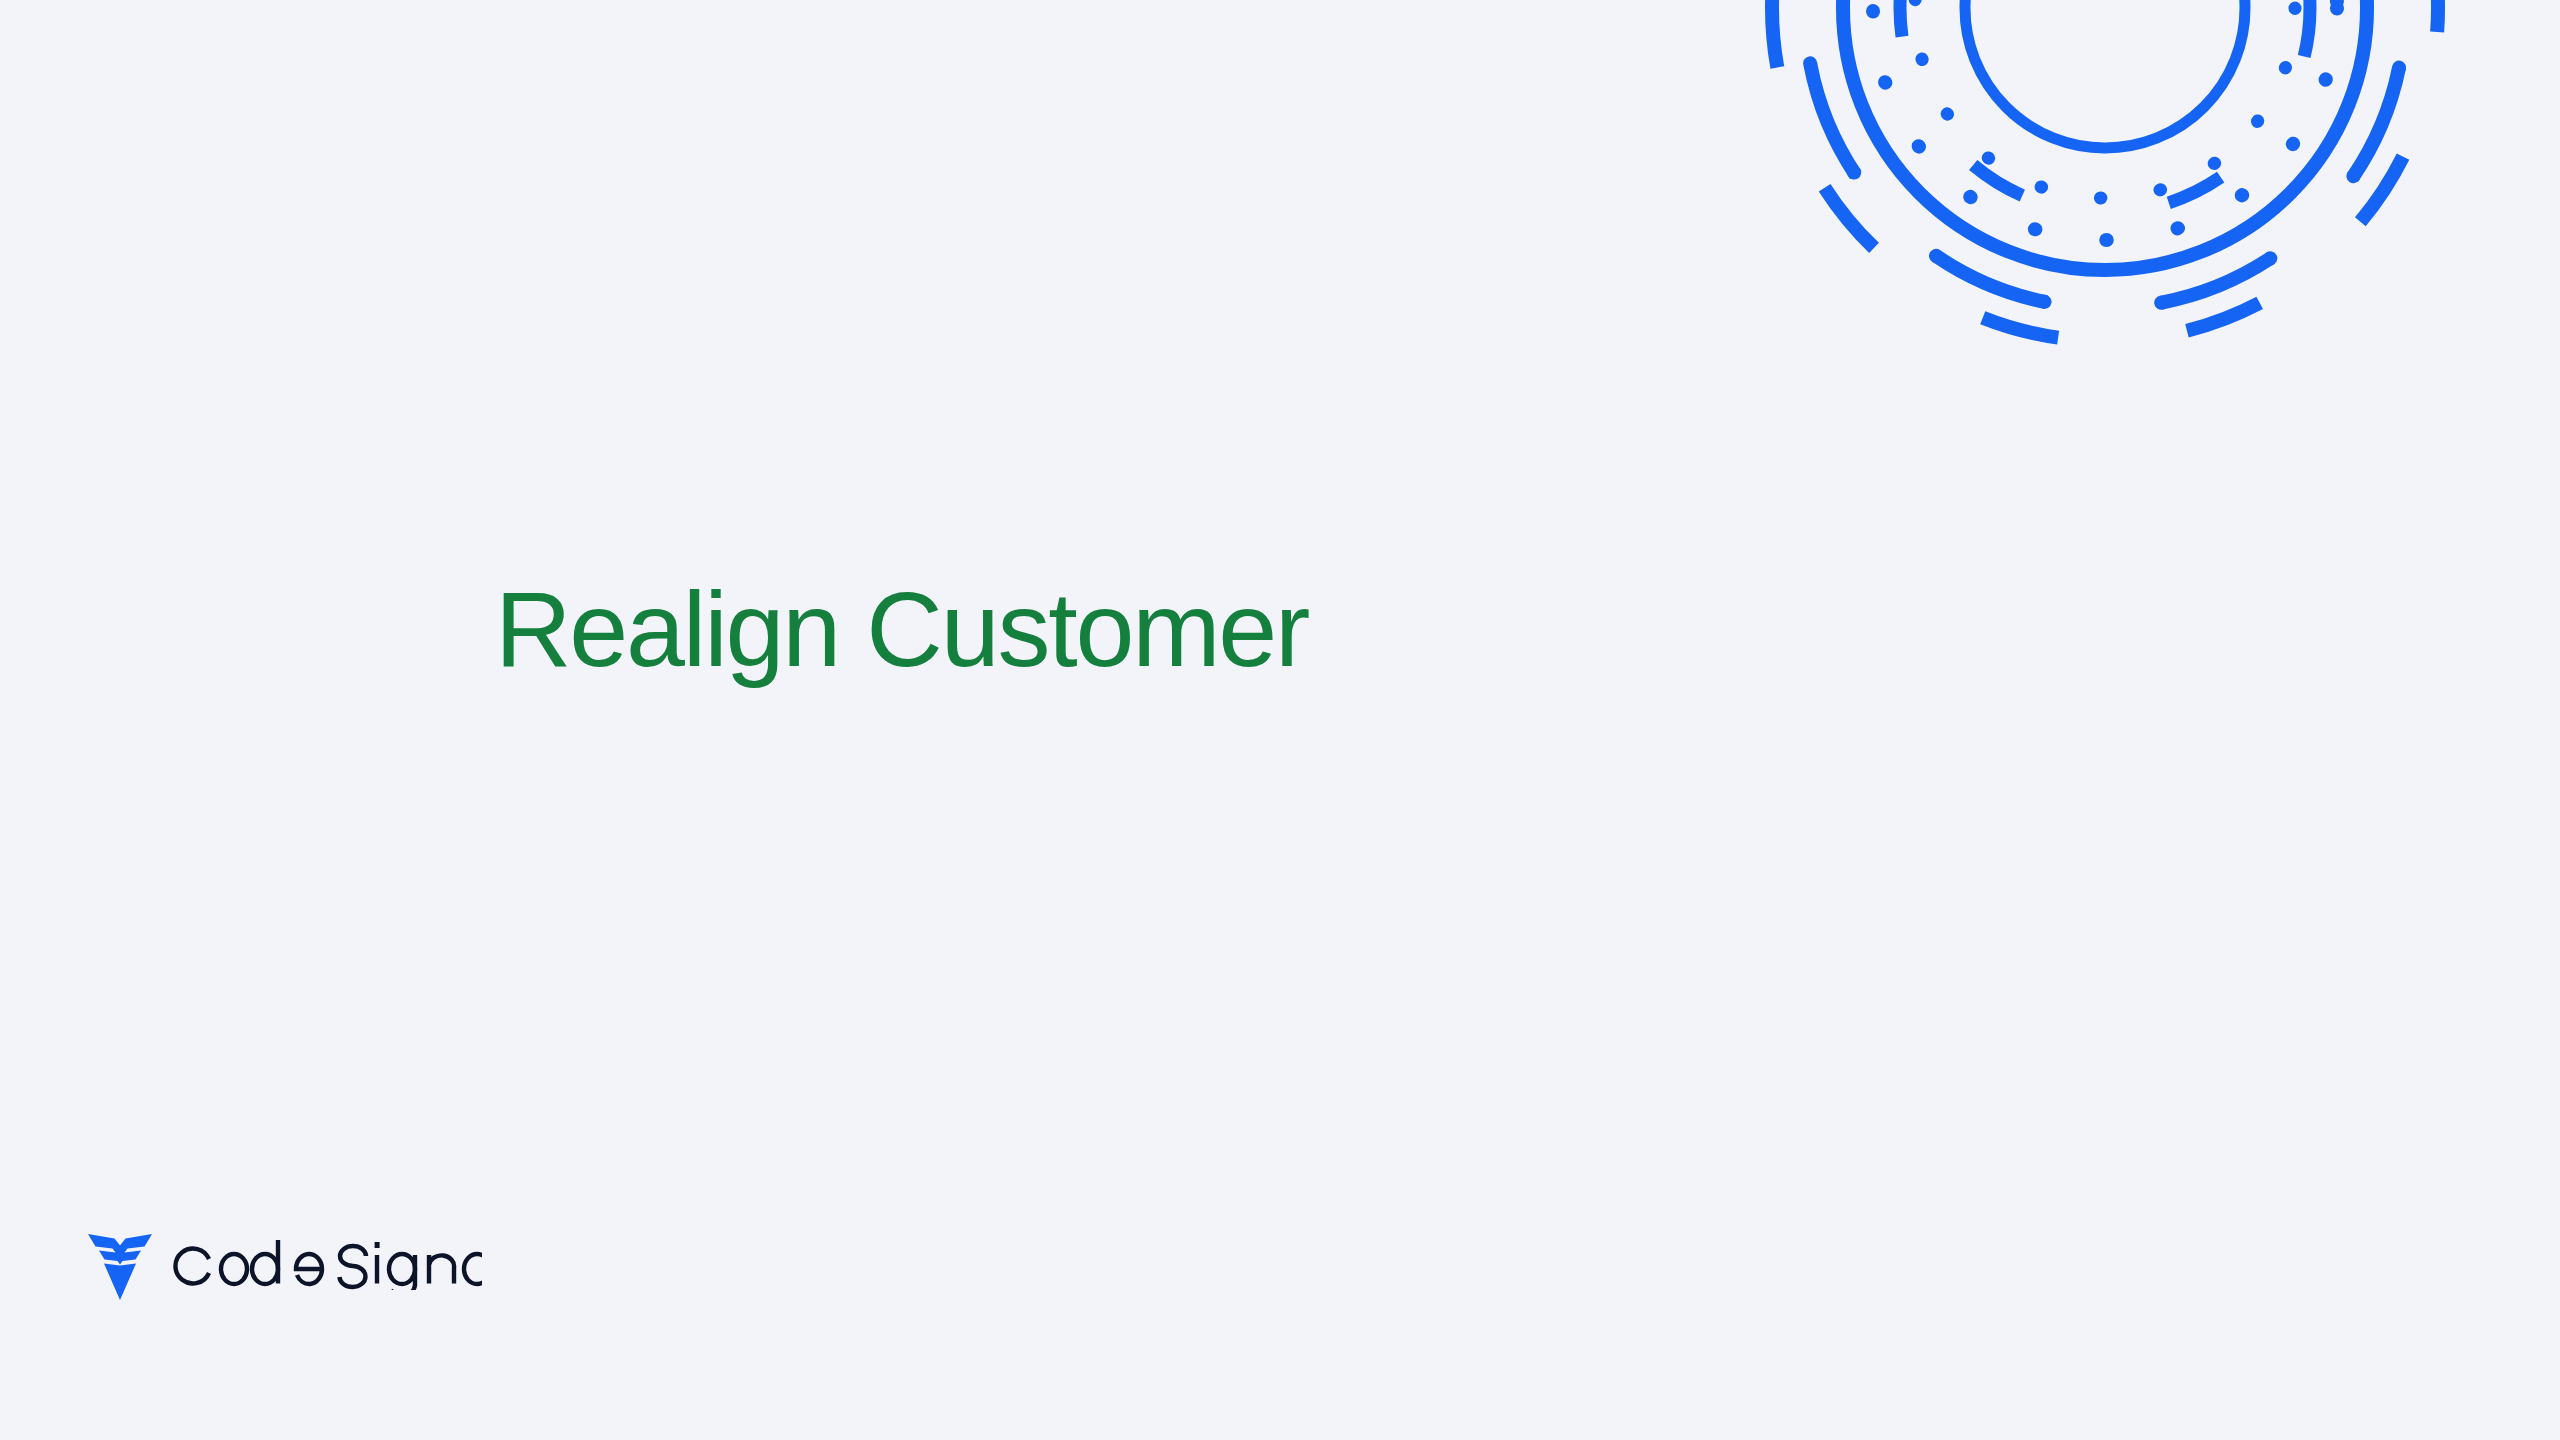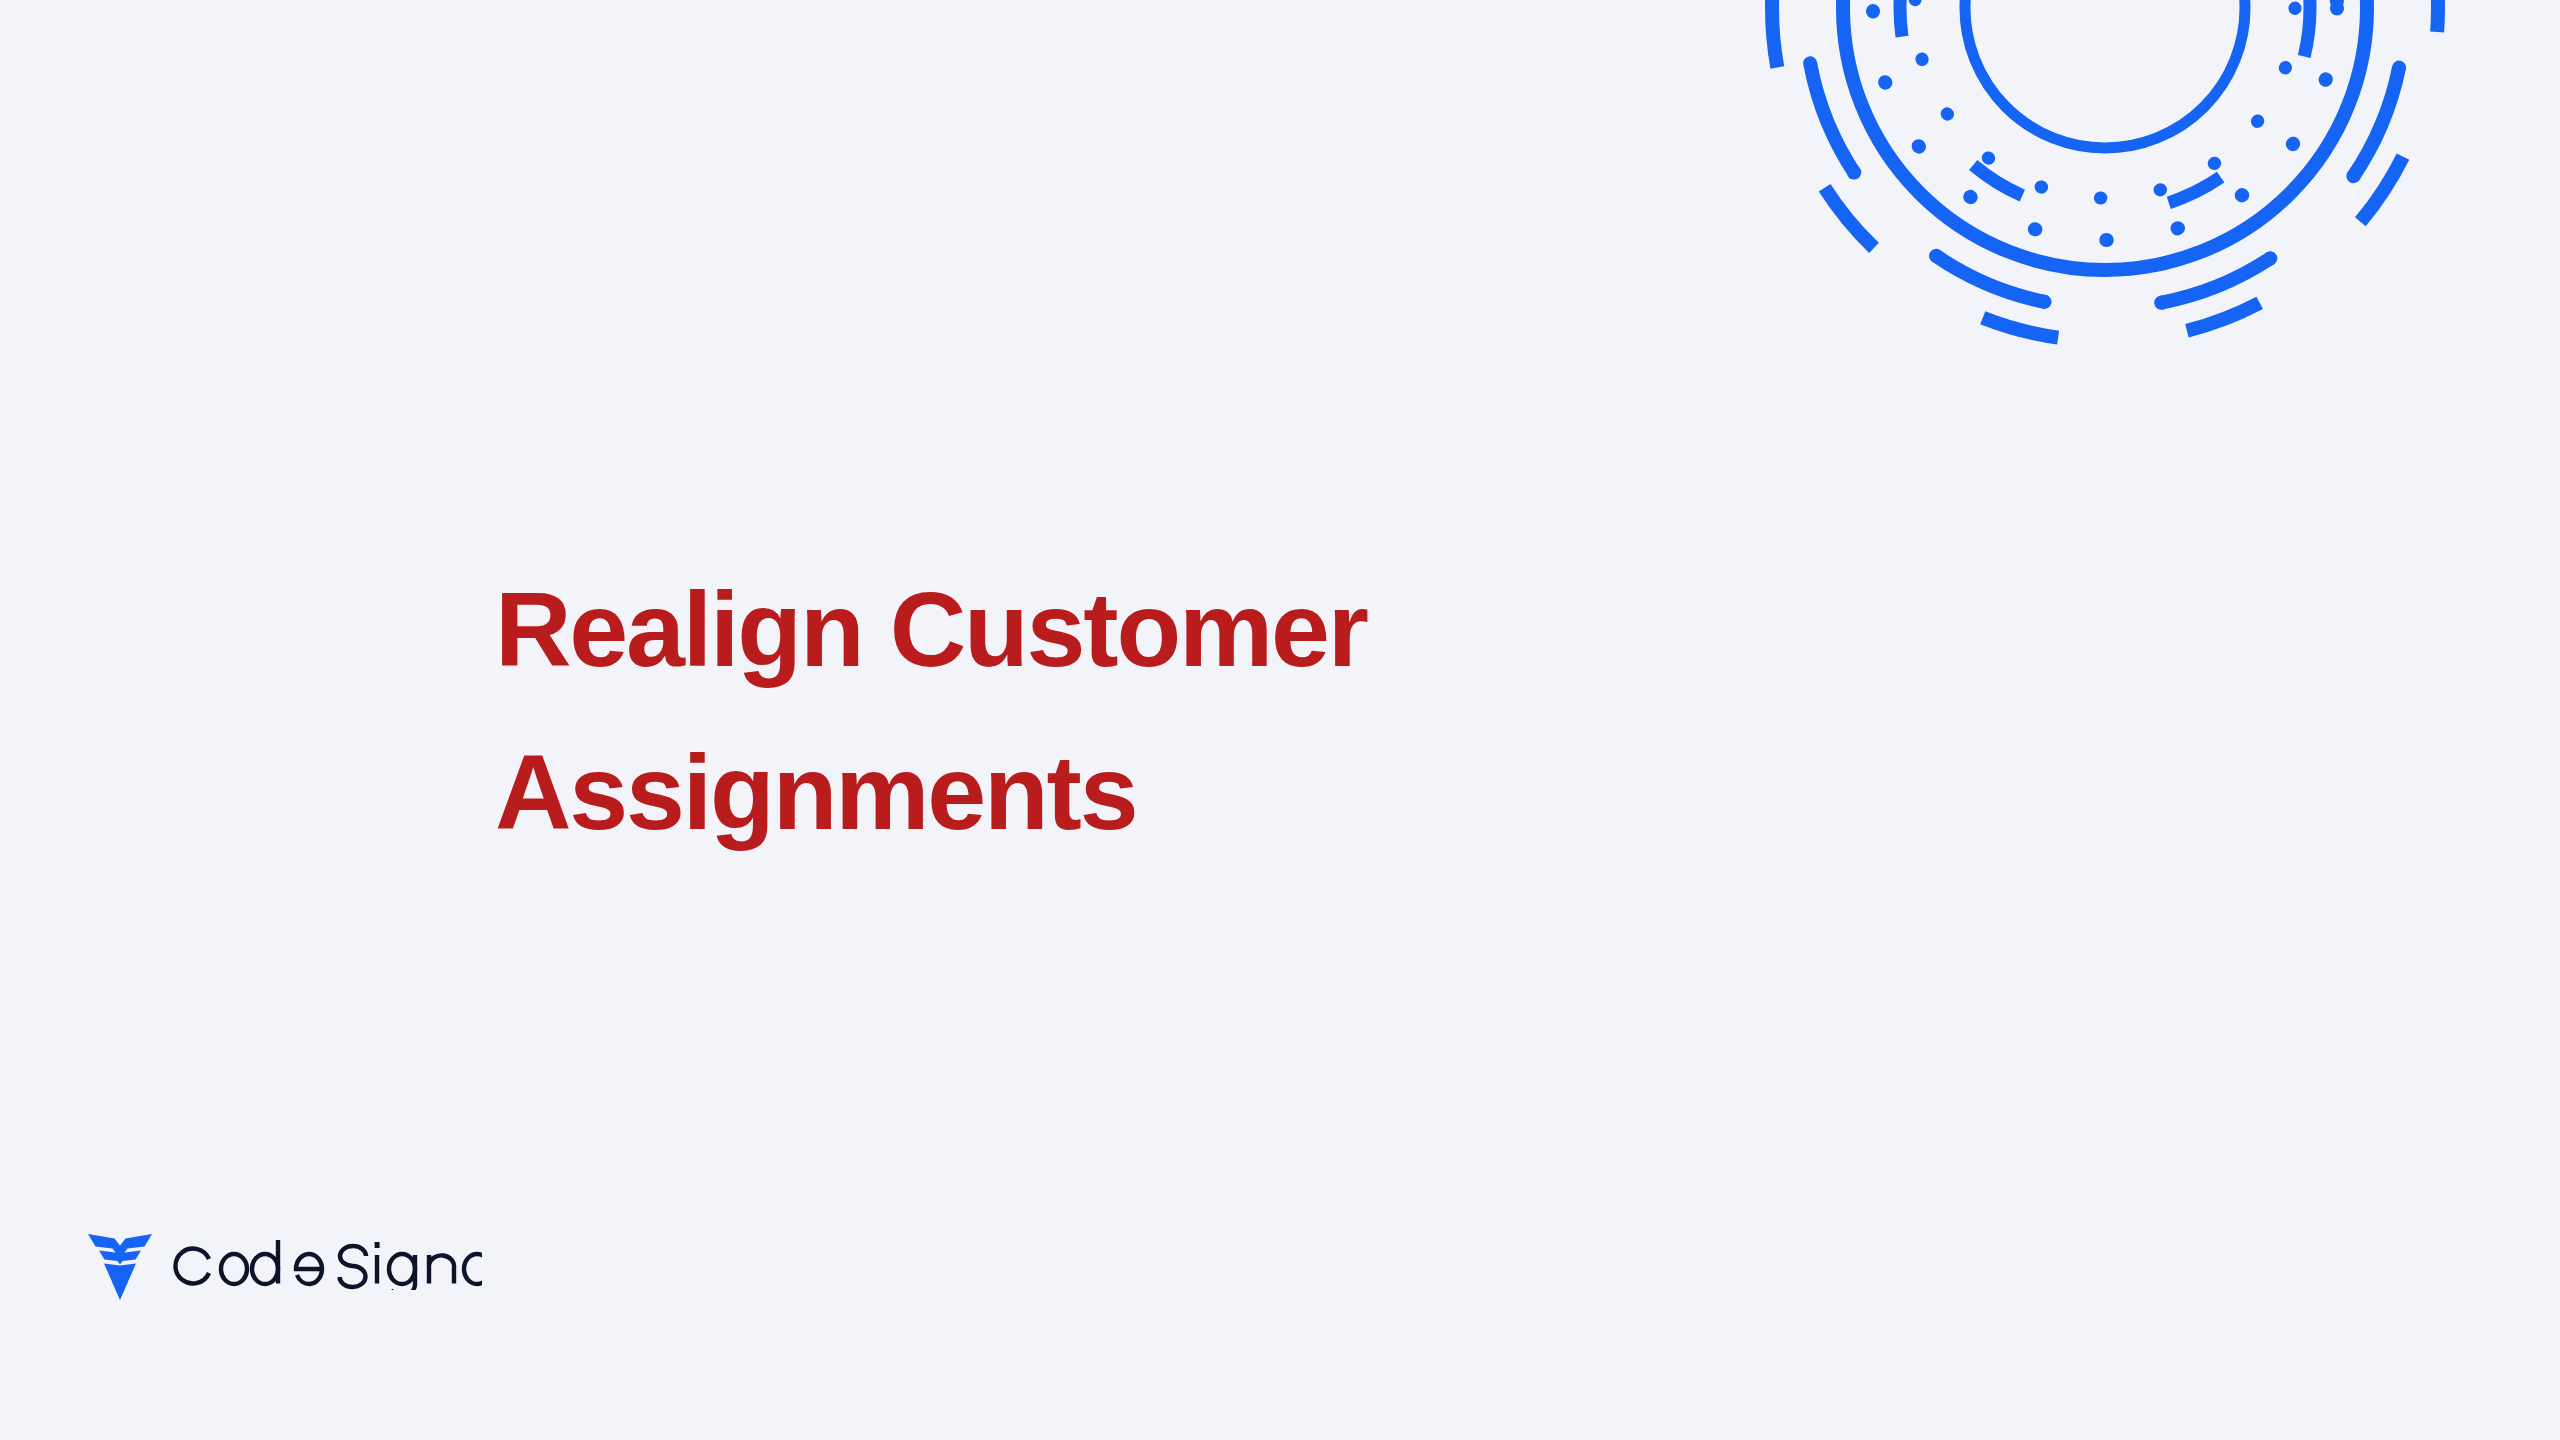--- a/index.html
+++ b/index.html
@@ -43,24 +43,24 @@
     position: absolute;
     left: 495px;
     top: 548px;
     width: 1200px;
   }
 
   .title-line {
     display: block;
     font-family: "Liberation Sans", "DejaVu Sans", sans-serif;
     font-size: 106px;
-    font-weight: 700;
+    font-weight: 400;
     line-height: 163px;
     letter-spacing: -2.2px;
-    color: #b91c1c;
+    color: #15803d;
     white-space: nowrap;
   }
 
   
   #brand-logo {
     position: absolute;
     left: 88px;
     top: 1228px;
     display: flex;
     align-items: center;
@@ -104,21 +104,20 @@
         <circle cx="445" cy="8" r="300" stroke-width="14" stroke-linecap="round" stroke-dasharray="0.5 117.5" stroke-dashoffset="-178"></circle>
 
         <circle cx="445" cy="8" r="333" stroke-width="14" stroke-dasharray="78 130" stroke-dashoffset="-986"></circle>
 
       </g>
     </svg>
   </div>
 
   <div id="title-block">
     <span class="title-line">Realign Customer</span>
-    <span class="title-line">Assignments</span>
   </div>
 
   <div id="brand-logo">
 
     <svg id="brand-mark" viewBox="0 0 64 72" xmlns="http://www.w3.org/2000/svg">
       <path fill="#1564f3" fill-rule="evenodd" d="
         M 0 6
         L 26.5 10.5
         L 32 17.5
         L 37.5 10.5

